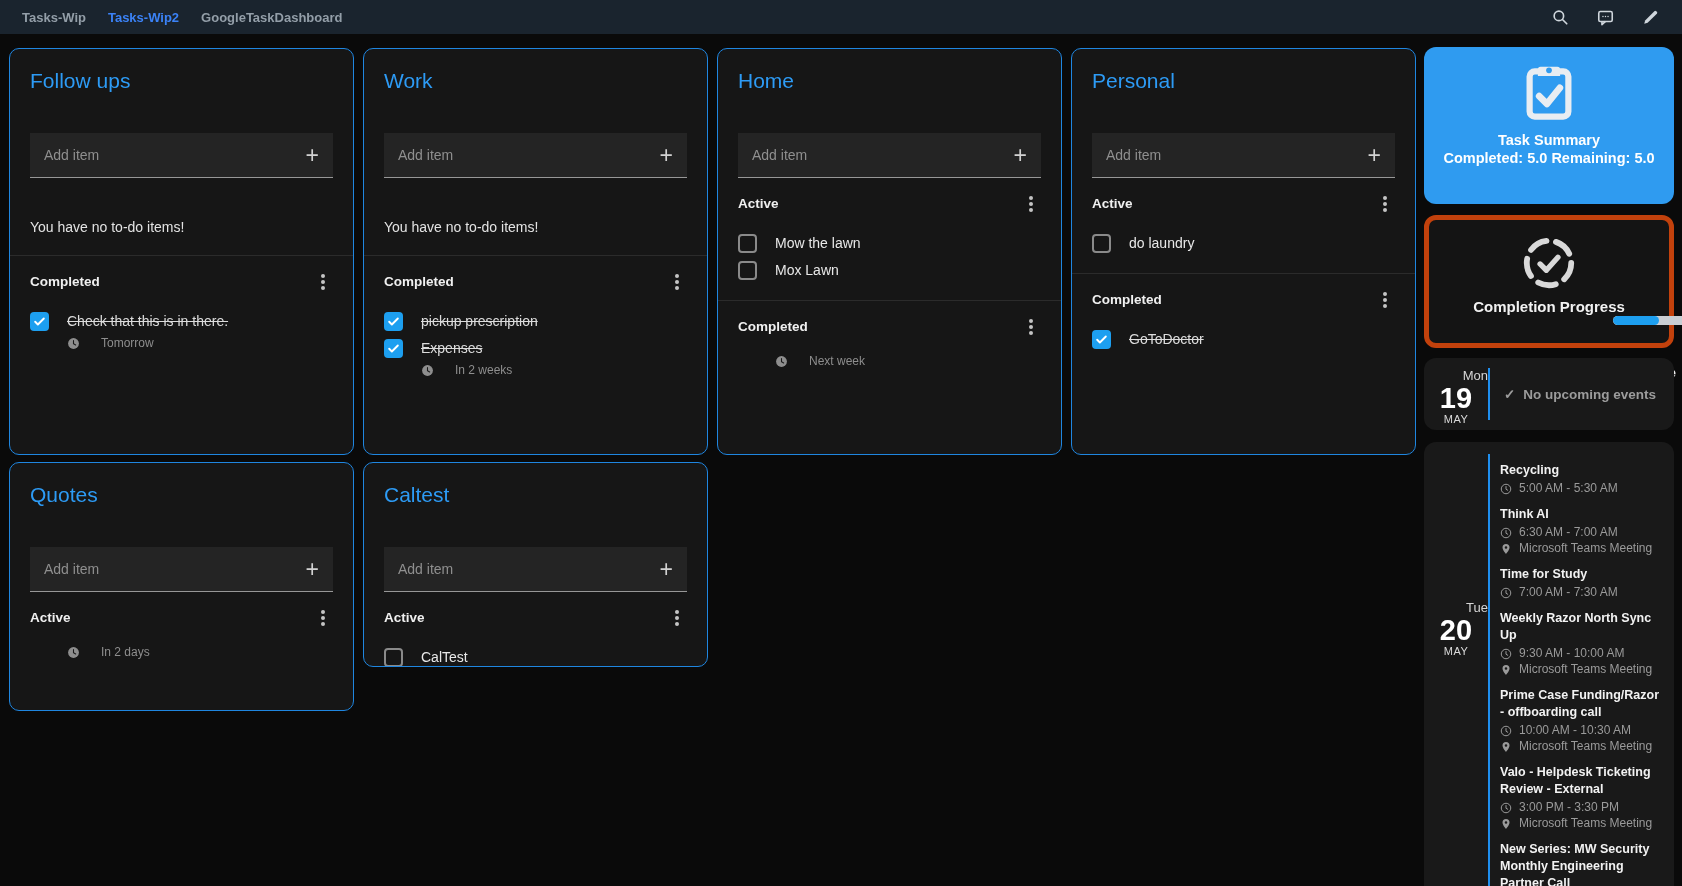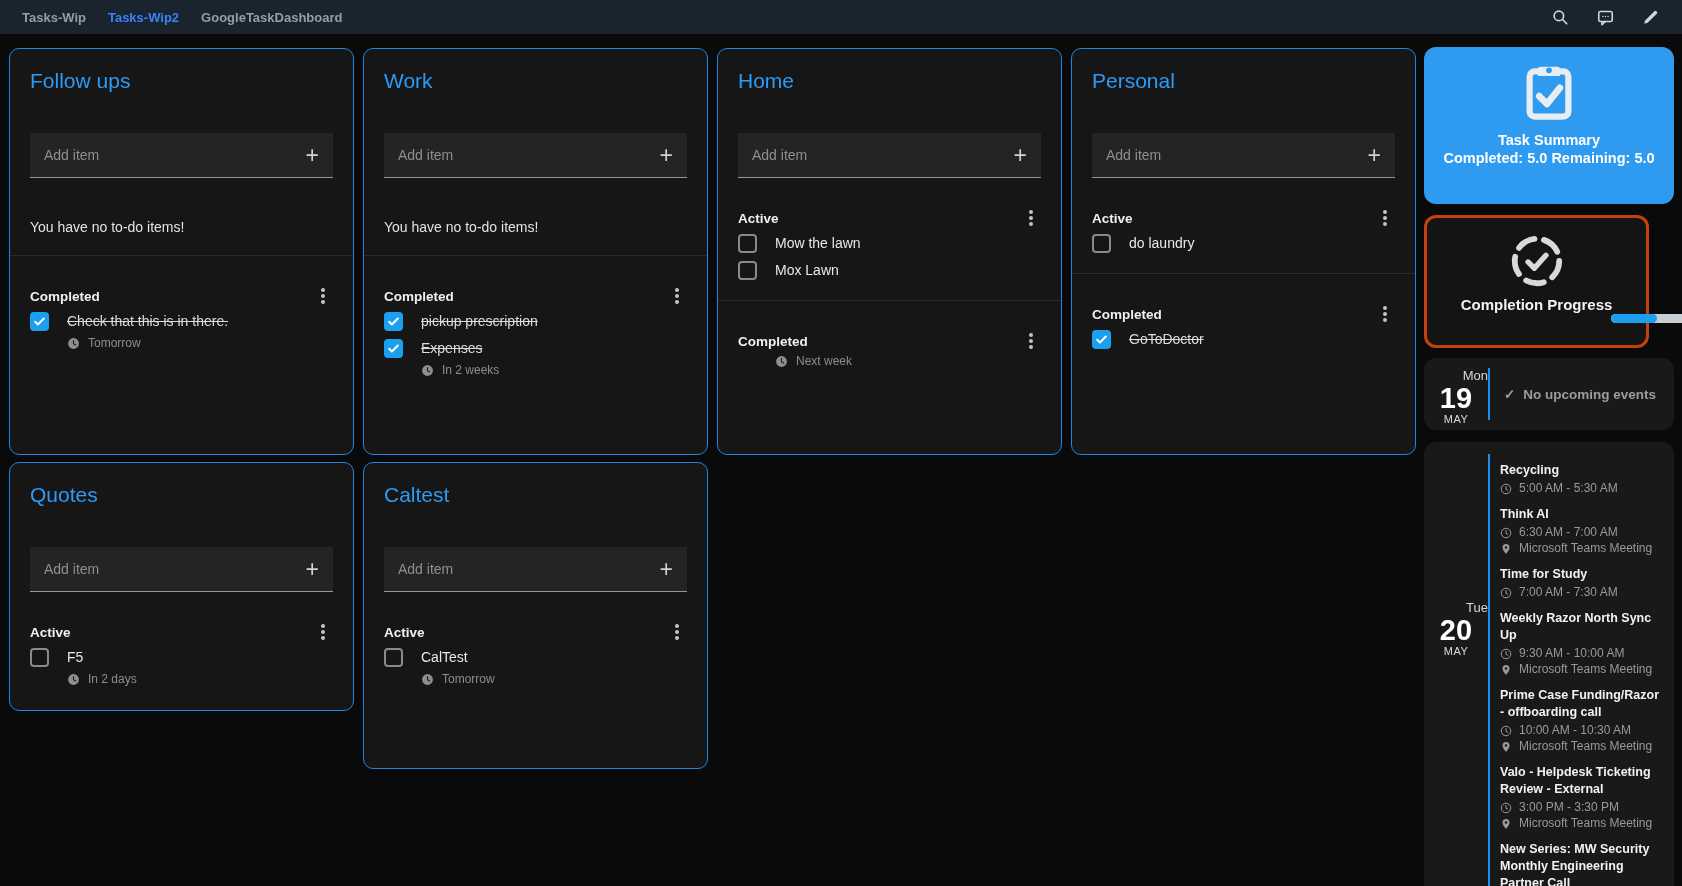--- a/index.html
+++ b/index.html
@@ -25,65 +25,65 @@
   
   .board {
     position:absolute; background:#161616;
     border:1px solid #1f86e0; border-radius:10px; overflow:hidden;
   }
   .pos-followups { left:9px;    top:48px;  width:345px; height:407px; }
   .pos-work      { left:363px;  top:48px;  width:345px; height:407px; }
   .pos-home      { left:717px;  top:48px;  width:345px; height:407px; }
   .pos-personal  { left:1071px; top:48px;  width:345px; height:407px; }
   .pos-quotes    { left:9px;    top:462px; width:345px; height:249px; }
-  .pos-caltest   { left:363px;  top:462px; width:345px; height:307px; }
+  .pos-caltest   { left:363px;  top:462px; width:345px; height:205px; }
 
   .board-title { margin:20px 20px 0; font-size:21px; color:#2d9bf5; font-weight:400; }
   .add-row {
     margin:40px 20px 0; height:45px; background:#242424;
     border-bottom:1px solid #979797; display:flex; align-items:center; padding:0 14px;
   }
   .add-input { flex:1; background:transparent; border:none; outline:none; color:#ddd; font-size:14px; font-family:inherit; }
   .add-input::placeholder { color:#8f8f8f; opacity:1; }
   .plus { color:#d2d2d2; font-size:23px; font-weight:300; line-height:1; cursor:pointer; }
   .empty-text { margin:41px 20px 0; color:#e3e3e3; font-size:14px; }
   .divider { height:1px; background:#2b2b2b; margin-top:20px; }
   .section-header {
-    display:flex; justify-content:space-between; align-items:flex-end;
+    display:flex; justify-content:space-between; align-items:flex-start;
     padding:0 26px 0 20px; margin-top:18px; height:30px;gap:26px;
   }
   .section-name { font-size:13.5px; font-weight:700; color:#f0f0f0; }
   .kebab {
     width:4px; height:4px; border-radius:50%; background:#c4c4c4;
     box-shadow:0 -6px 0 #c4c4c4, 0 6px 0 #c4c4c4; cursor:pointer; margin:6px 2px;
   }
   .todo-item { display:flex; gap:18px; padding:0 20px; margin-top:8px; align-items:flex-start; }
   .checkbox {
     width:19px; height:19px; border-radius:4px; flex:none; cursor:pointer;
     border:2px solid #8a8a8a; background:transparent;
     display:flex; align-items:center; justify-content:center;
   }
   .checkbox.checked { border:none; background:#1d9ff0; }
   .todo-label { font-size:14px; color:#e8e8e8; line-height:19px; }
   .todo-label.struck { text-decoration:line-through; color:#dcdcdc; }
-  .due-row { margin:5px 20px 0 57px; display:flex; gap:8px; align-items:center; color:#8e8e8e; font-size:12px; }
+  .due-row { margin:5px 20px 0 57px; display:flex; gap:21px; align-items:center; color:#8e8e8e; font-size:12px; }
 
   
   .summary-card {
     position:absolute; left:1424px; top:47px; width:250px; height:157px;
     background:#2f9bf0; border-radius:12px;
     display:flex; flex-direction:column; align-items:center; text-align:center;
   }
   .summary-card svg { margin-top:14px; }
   .summary-title { margin-top:9px; font-size:14.5px; font-weight:700; color:#fff; }
   .summary-sub { margin-top:2px; font-size:14.5px; font-weight:700; color:#fff; }
 
   .progress-card {
-    position:absolute; left:1424px; top:215px; width:225px; height:133px;
-    background:#141414; border:3px solid #c2410c; border-radius:12px; overflow:visible;
+    position:absolute; left:1424px; top:215px; width:250px; height:133px;
+    background:#141414; border:5px solid #c2410c; border-radius:12px; overflow:visible;
   }
   .progress-icon { display:flex; justify-content:center; margin-top:14px; }
   .progress-title { text-align:center; margin-top:6px; font-size:15px; font-weight:700; color:#f2f2f2; }
   .progress-bar {
     position:absolute; left:184px; top:96px; width:92px; height:9px;
     background:#c9ced3; border-radius:5px; overflow:hidden;
   }
   .progress-fill { height:100%; background:#1d9ff0; border-radius:5px; }
   .progress-label {
     position:absolute; top:110px; right:-7px; font-size:12px; font-weight:700;
@@ -279,24 +279,20 @@
 <div class="board pos-quotes">
   <div class="board-title">Quotes</div>
   <div class="add-row">
     <input class="add-input" placeholder="Add item" style="">
     <span class="plus">+</span>
   </div>
   <div class="section-header">
     <span class="section-name">Active</span>
     <span class="kebab"></span>
   </div>
-  <div class="todo-item">
-    <span class="checkbox"></span>
-    <span class="todo-label">F5</span>
-  </div>
   <div class="due-row">
     <svg width="13" height="13" viewBox="0 0 24 24">
         <circle cx="12" cy="12" r="10" fill="#8e8e8e"></circle>
         <path d="M12 6.5v6l4 2.2" stroke="#1a1a1a" stroke-width="2" fill="none" stroke-linecap="round"></path>
       </svg>
     <span>In 2 days</span>
   </div>
 </div>
 
 <div class="board pos-caltest">

